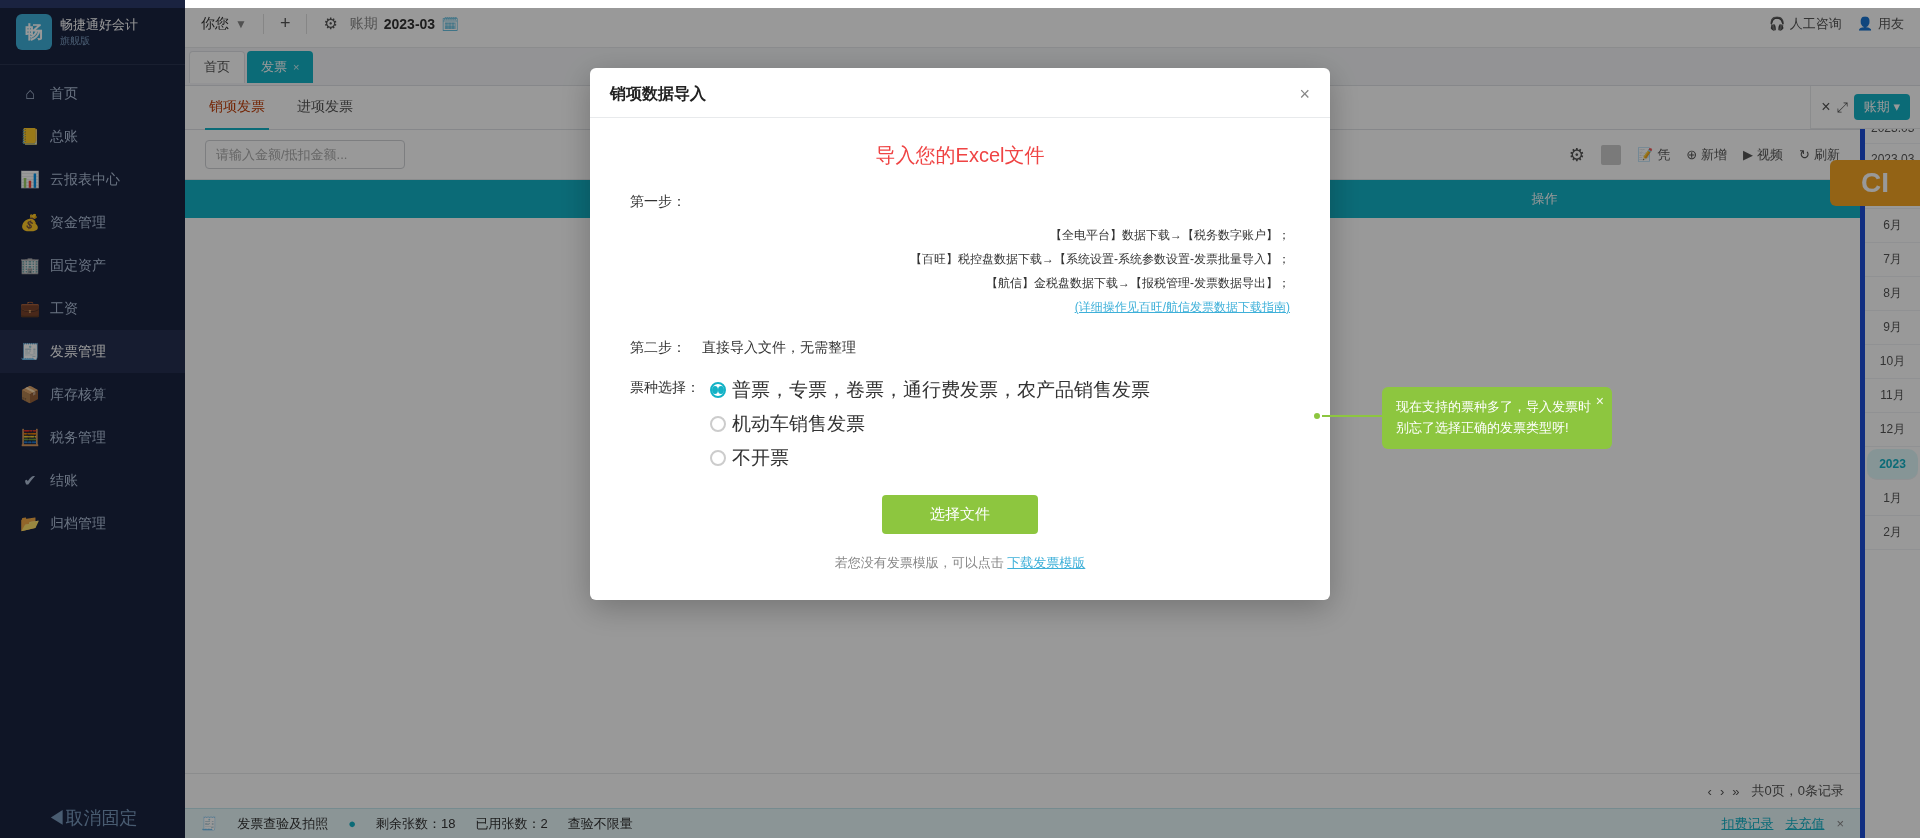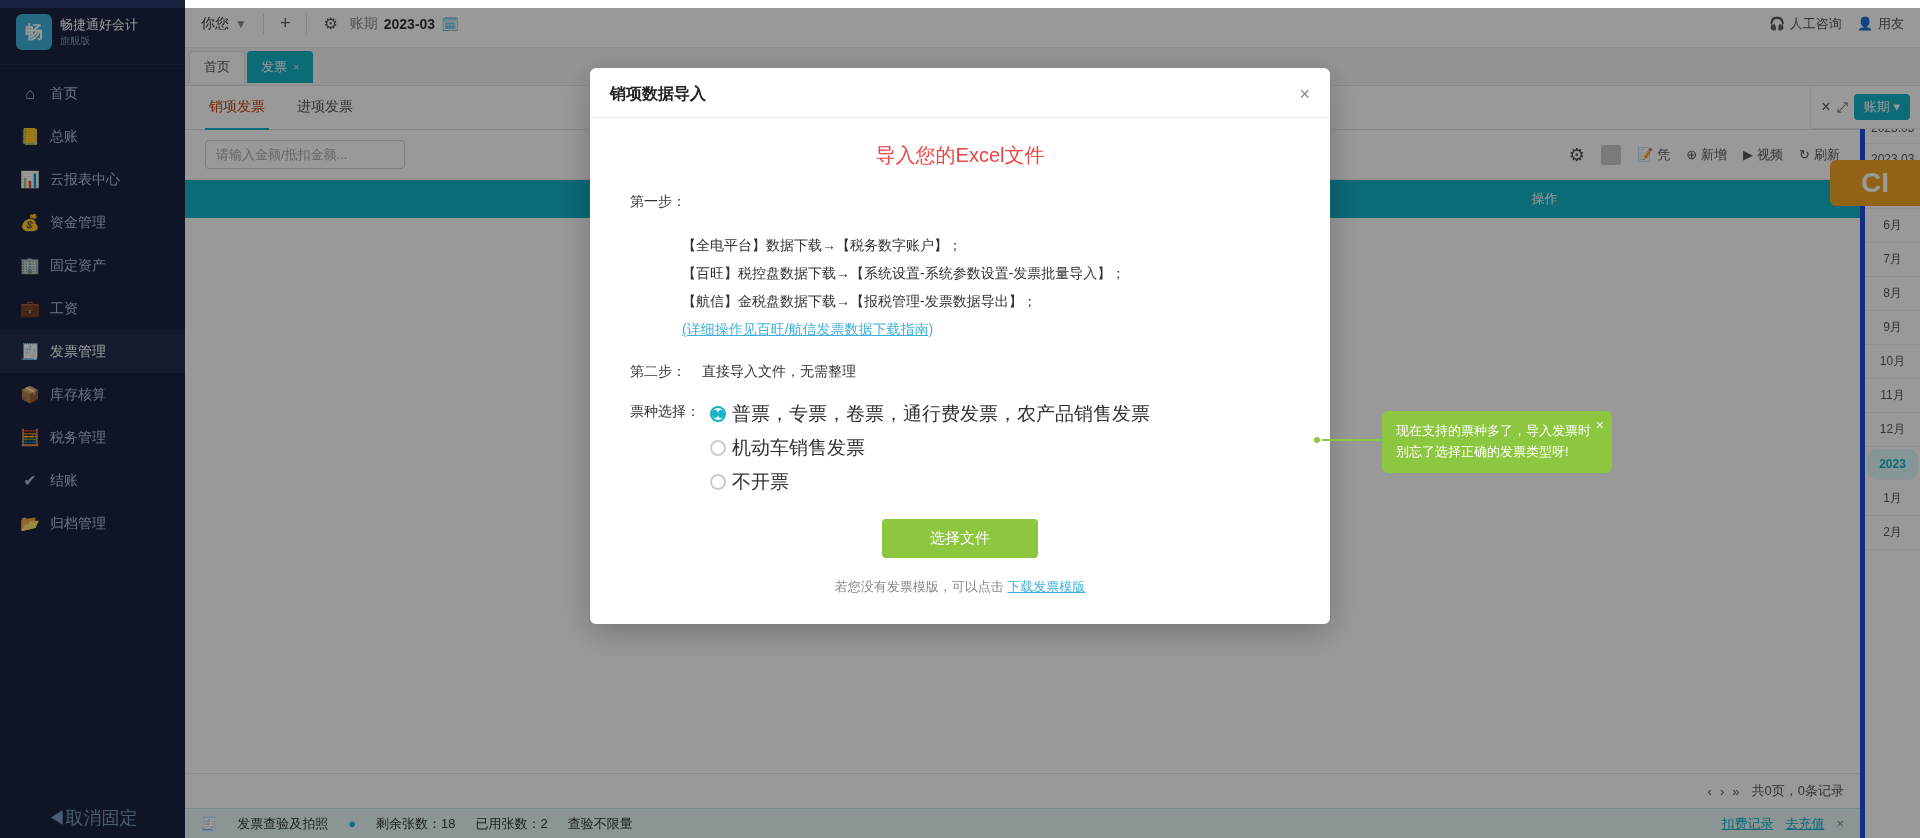--- a/index.html
+++ b/index.html
@@ -83,23 +83,23 @@
 
     
     .modal { background: #fff; border-radius: 6px; width: 740px; box-shadow: 0 8px 32px rgba(0,0,0,0.25); position: relative; }
     .modal-header { display: flex; align-items: center; justify-content: space-between; padding: 16px 20px 12px; border-bottom: 1px solid #e8eaec; }
     .modal-title { font-size: 16px; font-weight: 600; color: #222; }
     .modal-close { font-size: 18px; color: #888; cursor: pointer; background: none; border: none; }
     .modal-body { padding: 24px 40px 28px; }
     .modal-import-title { text-align: center; font-size: 20px; color: #ef4444; margin-bottom: 24px; font-weight: 500; }
 
     
-    .step-section { margin-bottom: 20px; }
+    .step-section { margin-bottom: 20px; text-align: right; }
     .step-label { font-size: 14px; color: #333; font-weight: 500; display: flex; gap: 8px; align-items: flex-start; }
-    .step-content { margin-left: 52px; margin-top: 20px; font-size: 14px; color: #333; line-height: 2; }
+    .step-content { margin-left: 52px; margin-top: 12px; font-size: 12px; color: #333; line-height: 2; }
     .step-link { color: #3eb0d9; text-decoration: underline; cursor: pointer; }
 
     
     .ticket-section { display: flex; align-items: flex-start; gap: 10px; margin-bottom: 20px; font-size: 14px; }
     .ticket-label { color: #333; white-space: nowrap; padding-top: 2px; }
     .radio-group { display: flex; flex-direction: column; gap: 8px; }
     .radio-item { display: flex; align-items: center; gap: 6px; font-size: 19px; color: #333; cursor: pointer; }
     .radio-circle { width: 16px; height: 16px; border-radius: 50%; border: 2px solid #ccc; display: flex; align-items: center; justify-content: center; flex-shrink: 0; }
     .radio-circle.checked { border-color: #13b2c6; }
     .radio-circle.checked::after { content: ''; width: 8px; height: 8px; border-radius: 50%; background: #13b2c6; }

